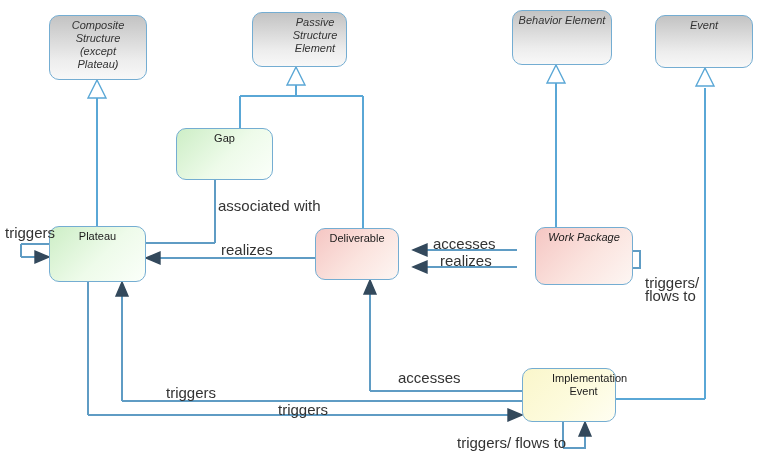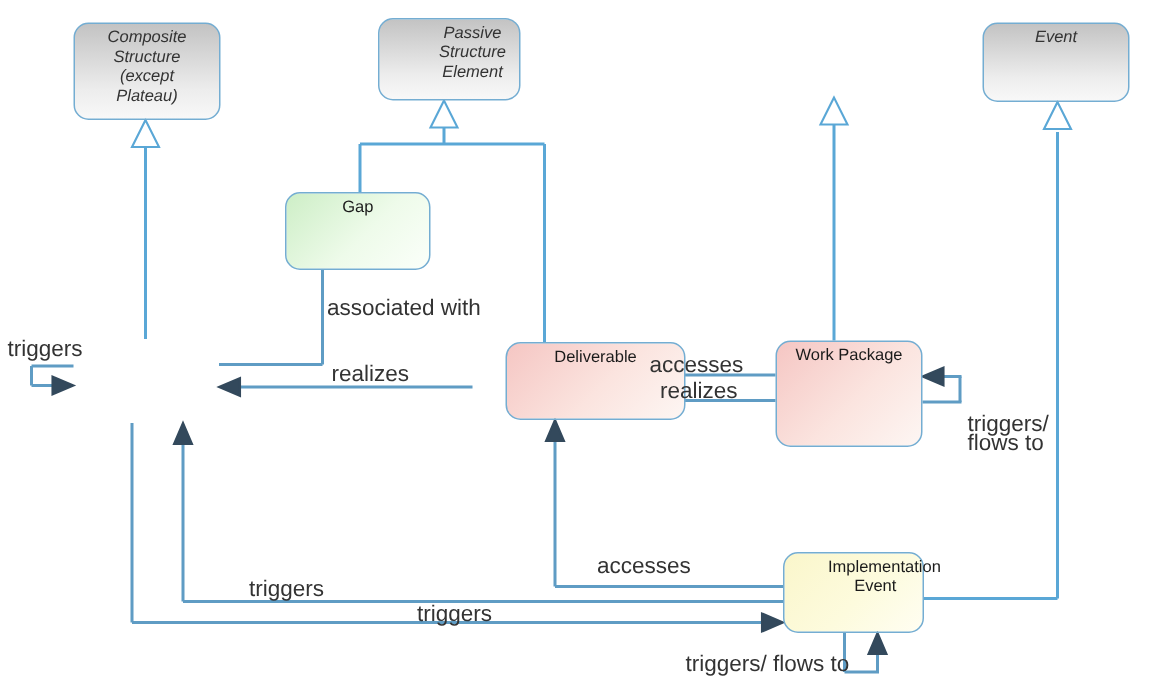--- a/index.html
+++ b/index.html
@@ -98,24 +98,26 @@
     <svg class="arrow" width="20" height="20" style="left: 695px; top: 67px;">
       <polygon points="10,1 1,19 19,19" fill="#ffffff" stroke="#5aa7d6" stroke-width="1.4"></polygon>
     </svg>
     <div class="node fill-gray" style="left: 49px; top: 15px; width: 98px; height: 65px;"><span>Composite
 Structure
 (except
 Plateau)</span></div>
     <div class="node fill-gray" style="left: 252px; top: 12px; width: 95px; height: 55px; padding-left: 31px;"><span>Passive
 Structure
 Element</span></div>
+    <div class="node fill-gray" style="left: 512px; top: 10px; width: 100px; height: 55px;"><span>Behavior Element</span></div>
     <div class="node fill-gray" style="left: 655px; top: 15px; width: 98px; height: 53px;"><span>Event</span></div>
-    <div class="node fill-green" style="left: 190px; top: 128px; width: 97px; height: 52px;"><span>Gap</span></div>
-    <div class="node fill-pink" style="left: 315px; top: 228px; width: 120px; height: 52px; margin-left: 22px;"><span>Deliverable</span></div>
-    <div class="node fill-pink" style="left: 517px; top: 227px; width: 98px; height: 71px;"><span>Work Package</span></div>
+    <div class="node fill-green" style="left: 176px; top: 128px; width: 97px; height: 52px;"><span>Gap</span></div>
+    <div class="node fill-green" style="left: 49px; top: 226px; width: 97px; height: 56px;"><span>Plateau</span></div>
+    <div class="node fill-pink" style="left: 315px; top: 228px; width: 84px; height: 52px;"><span>Deliverable</span></div>
+    <div class="node fill-pink" style="left: 535px; top: 227px; width: 98px; height: 58px; font-style: italic;"><span>Work Package</span></div>
     <div class="node fill-yellow" style="left: 522px; top: 368px; width: 94px; height: 54px; padding-left: 29px;"><span>Implementation
 Event</span></div>
     <div class="edge-label" style="left: 5px; top: 226px;">triggers</div>
     <div class="edge-label" style="left: 218px; top: 199px;">associated with</div>
     <div class="edge-label" style="left: 221px; top: 243px;">realizes</div>
     <div class="edge-label" style="left: 433px; top: 237px;">accesses</div>
     <div class="edge-label" style="left: 440px; top: 254px;">realizes</div>
     <div class="edge-label" style="left: 645px; top: 240px; margin-top: 36px;">triggers/
 flows to</div>
     <div class="edge-label" style="left: 398px; top: 371px;">accesses</div>

